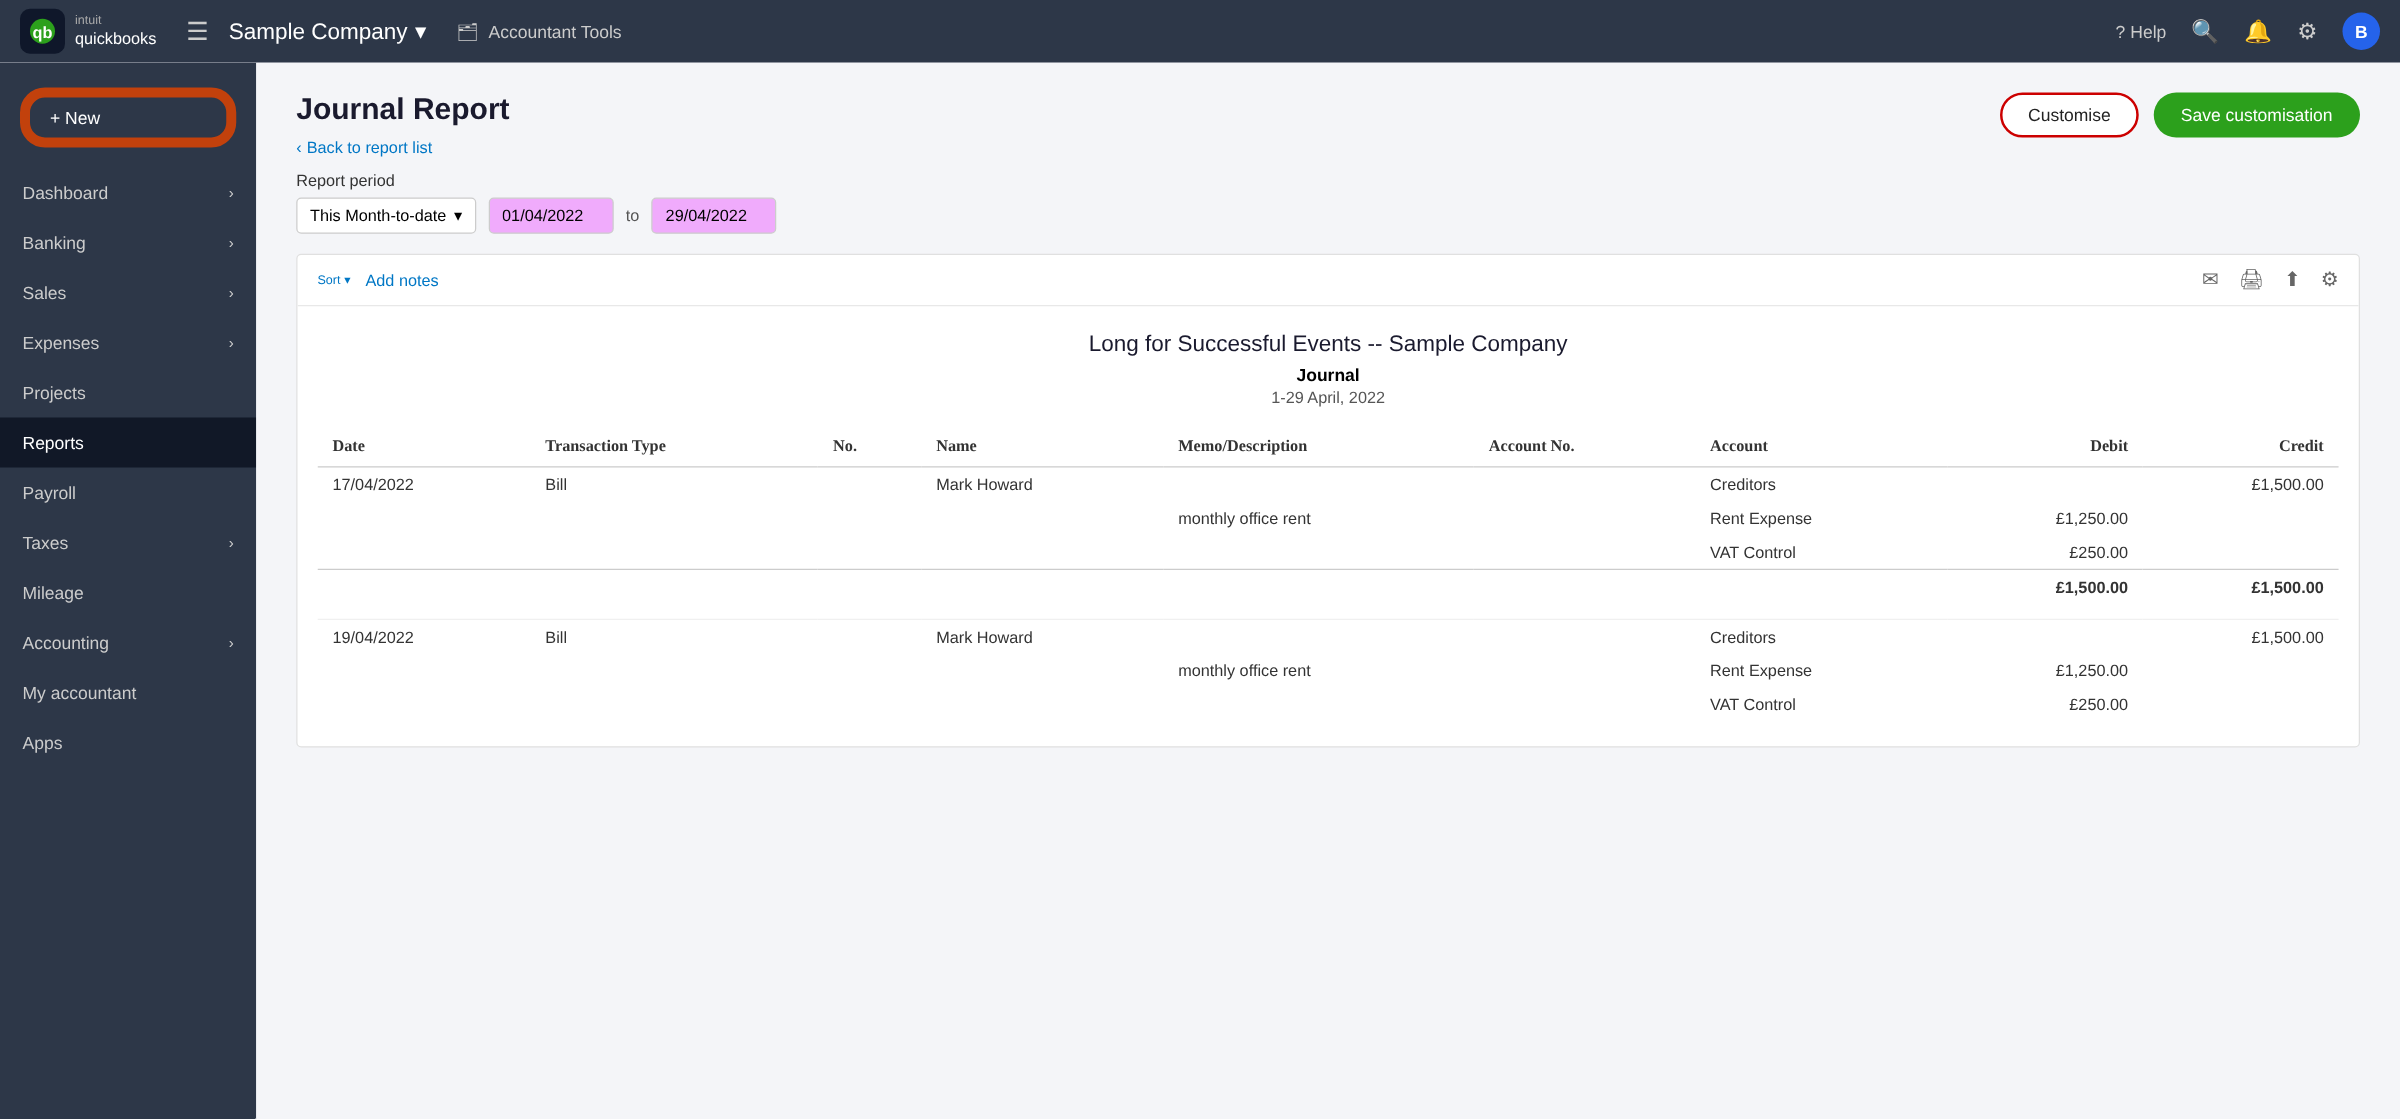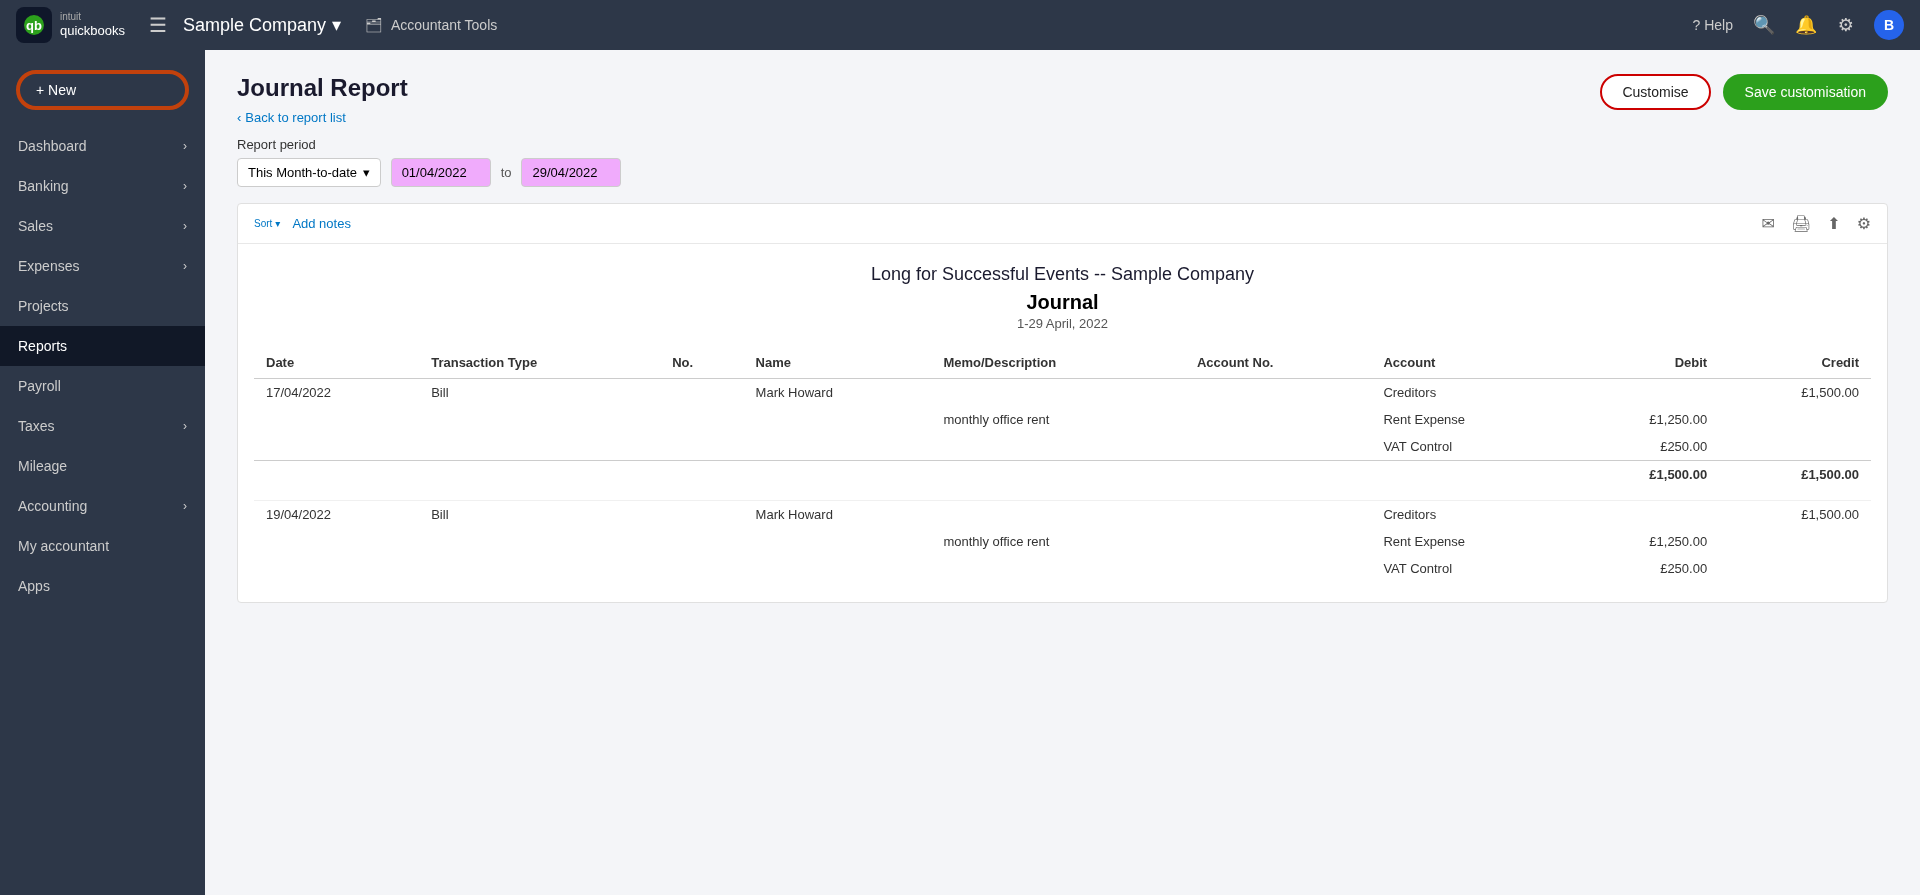--- a/index.html
+++ b/index.html
@@ -113,21 +113,21 @@
       background: #2d3748;
       color: #ccc;
       flex-shrink: 0;
       display: flex;
       flex-direction: column;
       overflow-y: auto;
       padding-top: 8px;
     }
     .new-button {
       margin: 12px 16px 16px;
-      border: 4px solid #c2410c;
+      border: 8px solid #c2410c;
       border-radius: 20px;
       padding: 8px 16px;
       color: #fff;
       background: transparent;
       display: flex;
       align-items: center;
       gap: 6px;
       font-size: 14px;
       cursor: pointer;
     }
@@ -279,21 +279,21 @@
       padding: 20px 16px;
     }
     .report-company-name {
       text-align: center;
       font-size: 18px;
       color: #1a1a2e;
       margin-bottom: 6px;
     }
     .report-subtitle {
       text-align: center;
-      font-size: 20px;
+      font-size: 14px;
       font-weight: bold;
       margin-bottom: 2px;
     }
     .report-date-range {
       text-align: center;
       font-size: 13px;
       color: #555;
       margin-bottom: 16px;
     }
 
@@ -305,20 +305,21 @@
     }
     .report-table thead tr {
       border-bottom: 1px solid #ccc;
     }
     .report-table th {
       text-align: left;
       padding: 8px 12px;
       font-weight: 600;
       color: #333;
       font-size: 13px;
+      font-family: Liberation Serif, serif;
     }
     .report-table th:last-child,
     .report-table th:nth-last-child(2) {
       text-align: right;
     }
     .report-table td {
       padding: 6px 12px;
       color: #333;
       vertical-align: top;
     }

